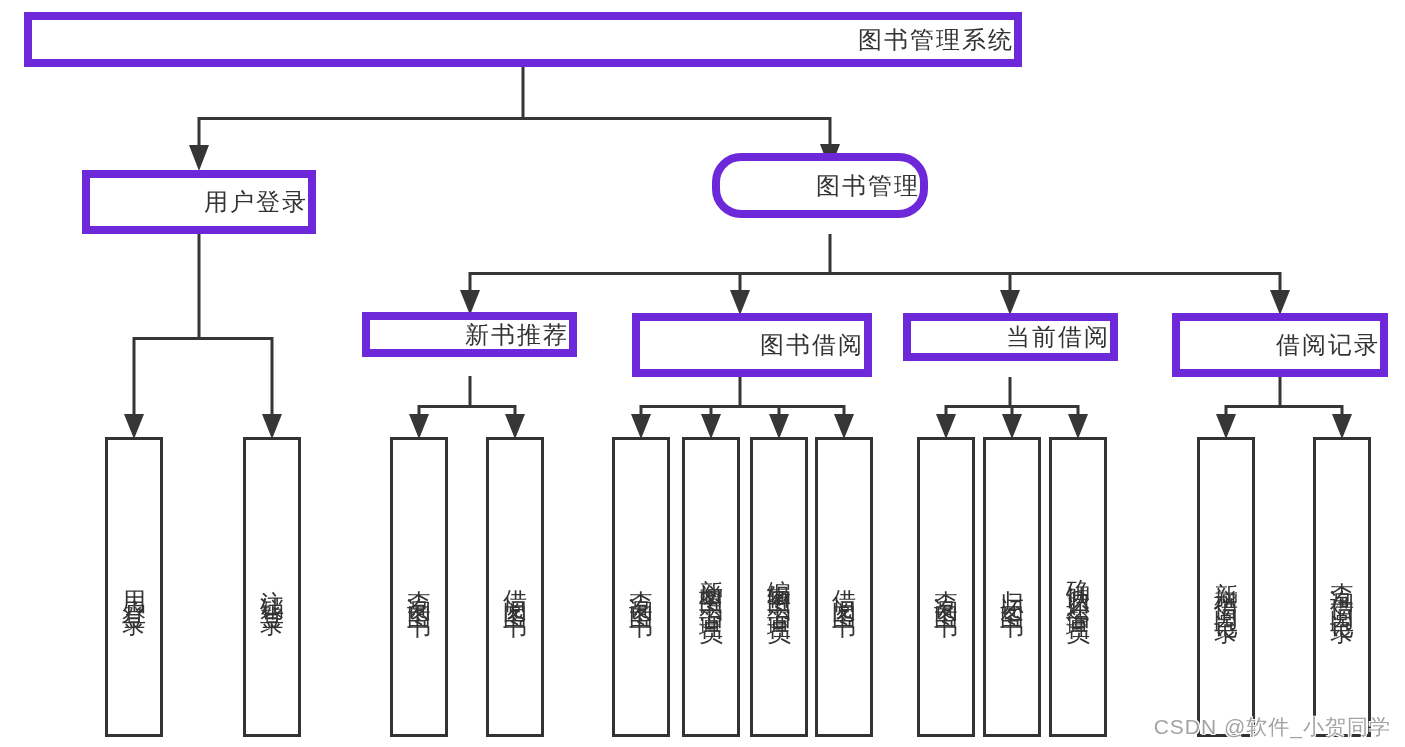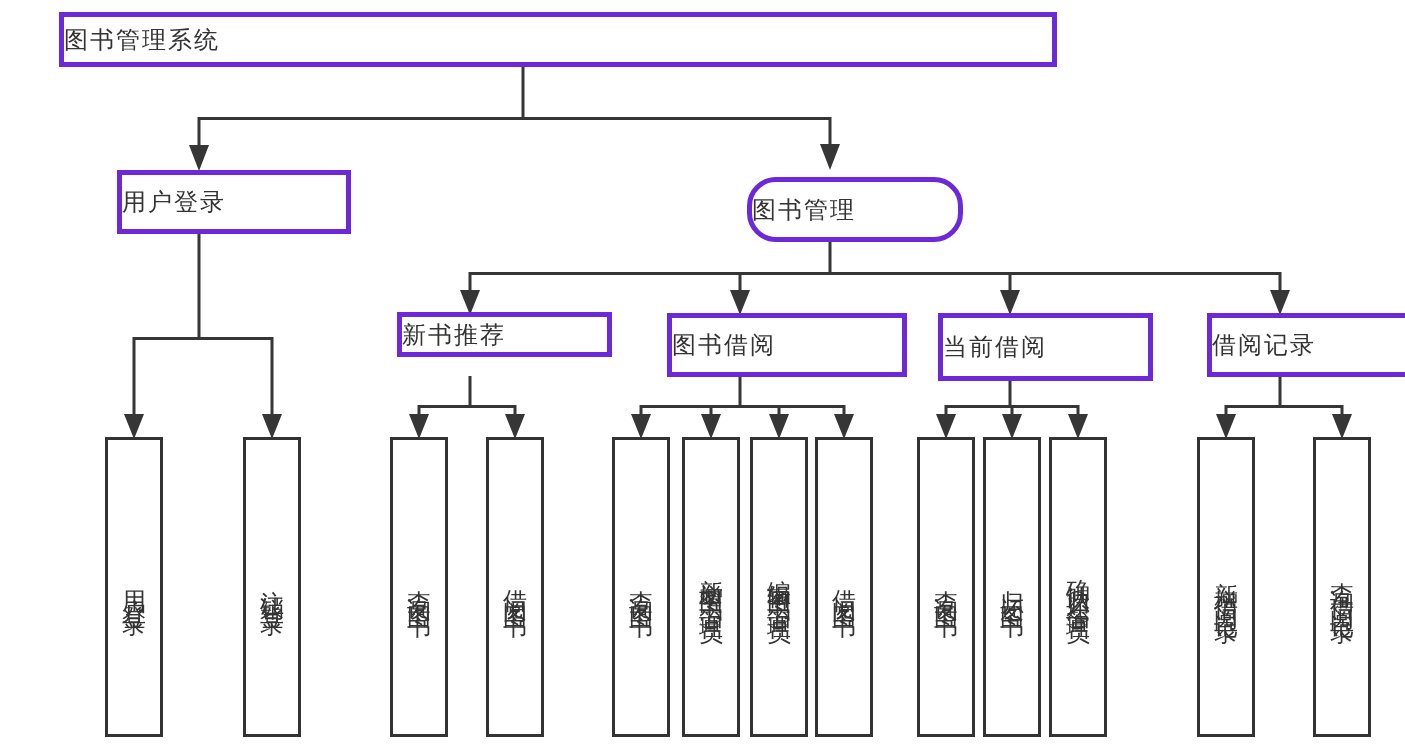--- a/index.html
+++ b/index.html
@@ -13,27 +13,26 @@
   }
   #connectors {
     position: absolute;
     left: 0; top: 0;
     width: 1405px; height: 747px;
     z-index: 1;
   }
   .hbox {
     position: absolute;
     box-sizing: border-box;
-    border: 5px solid #6d28d9;
+    border: 8px solid #6d28d9;
     background: #ffffff;
     display: flex;
     align-items: center;
-    justify-content: flex-start;
+    justify-content: flex-end;
     z-index: 2;
-    margin-left: 35px;
   }
   .hbox .label {
     font-size: 24px;
     color: #333333;
     letter-spacing: 2px;
     white-space: nowrap;
   }
   .vbox {
     position: absolute;
     top: 437px;
@@ -128,31 +127,31 @@
     </g>
   </svg>
 
   <div class="hbox" style="left:24px; top:12px; width:998px; height:55px;">
     <span class="label">图书管理系统</span>
   </div>
 
   <div class="hbox" style="left:82px; top:170px; width:234px; height:64px;">
     <span class="label">用户登录</span>
   </div>
-  <div class="hbox" style="left:712px; top:177px; width:216px; height:65px;border-radius:29px;">
+  <div class="hbox" style="left:712px; top:153px; width:216px; height:65px;border-radius:29px;">
     <span class="label">图书管理</span>
   </div>
 
   <div class="hbox" style="left:362px; top:312px; width:215px; height:45px;">
     <span class="label">新书推荐</span>
   </div>
   <div class="hbox" style="left:632px; top:313px; width:240px; height:64px;">
     <span class="label">图书借阅</span>
   </div>
-  <div class="hbox" style="left:903px; top:313px; width:215px; height:68px;">
+  <div class="hbox" style="left:903px; top:313px; width:215px; height:48px;">
     <span class="label">当前借阅</span>
   </div>
   <div class="hbox" style="left:1172px; top:313px; width:216px; height:64px;">
     <span class="label">借阅记录</span>
   </div>
 
   <div class="vbox" style="left:105px;">
     <span class="vtext">用户登录</span>
   </div>
   <div class="vbox" style="left:243px;">
@@ -189,14 +188,15 @@
     <span class="vtext long">确认归还（管理员）</span>
   </div>
 
   <div class="vbox" style="left:1197px;">
     <span class="vtext">新增借阅记录</span>
   </div>
   <div class="vbox" style="left:1313px;">
     <span class="vtext">查询借阅记录</span>
   </div>
 
+  <div id="watermark">CSDN @软件_小贺同学</div>
 
 </div>
 
 </body></html>

